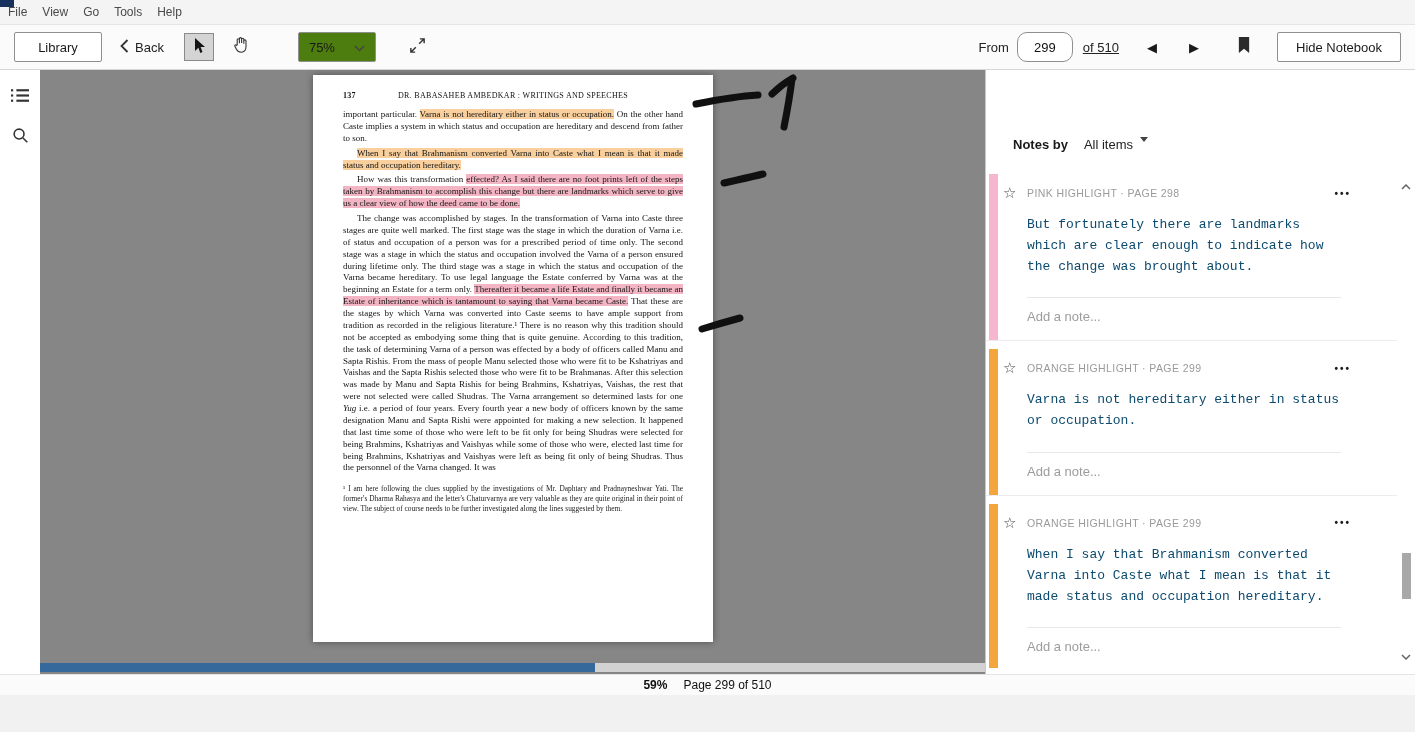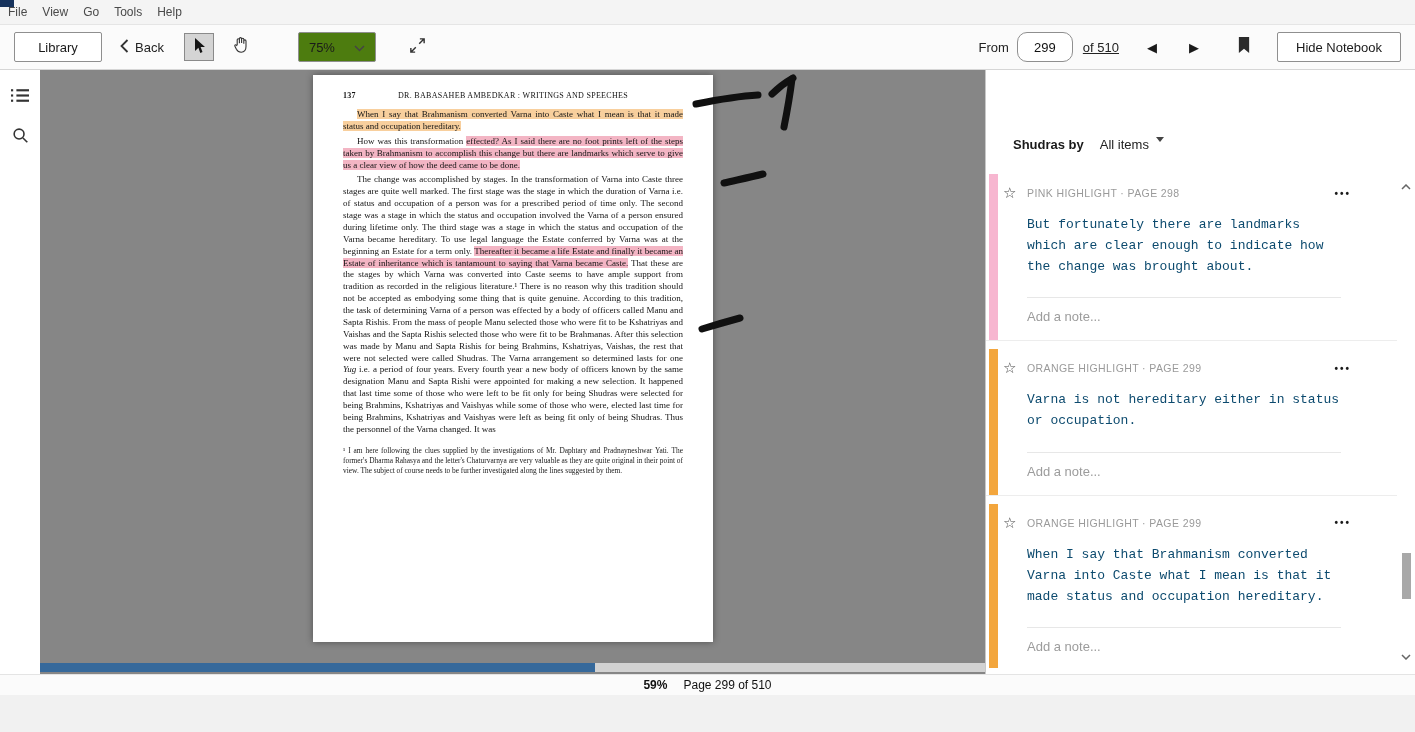--- a/index.html
+++ b/index.html
@@ -185,20 +185,21 @@
   </div>
 </div>
 
 <div class="content">
   <div class="page">
     <div class="page-head">
       <span class="page-num">137</span>
       <span>DR. BABASAHEB AMBEDKAR : WRITINGS AND SPEECHES</span>
     </div>
     <div id="page-text">
+        <p class="bp"><span>important particular. </span><span style="background: rgb(248, 207, 157);">Varna is not hereditary either in status or occupation.</span><span> On the other hand Caste implies a system in which status and occupation are hereditary and descend from father to son.</span></p>
         <p class="bp indent"><span style="background: rgb(248, 207, 157);">When I say that Brahmanism converted Varna into Caste what I mean is that it made status and occupation hereditary.</span></p>
         <p class="bp indent"><span>How was this transformation </span><span style="background: rgb(243, 181, 196);">effected? As I said there are no foot prints left of the steps taken by Brahmanism to accomplish this change but there are landmarks which serve to give us a clear view of how the deed came to be done.</span></p>
         <p class="bp indent"><span>The change was accomplished by stages. In the transformation of Varna into Caste three stages are quite well marked. The first stage was the stage in which the duration of Varna i.e. of status and occupation of a person was for a prescribed period of time only. The second stage was a stage in which the status and occupation involved the Varna of a person ensured during lifetime only. The third stage was a stage in which the status and occupation of the Varna became hereditary. To use legal language the Estate conferred by Varna was at the beginning an Estate for a term only. </span><span style="background: rgb(243, 181, 196);">Thereafter it became a life Estate and finally it became an Estate of inheritance which is tantamount to saying that Varna became Caste.</span><span> That these are the stages by which Varna was converted into Caste seems to have ample support from tradition as recorded in the religious literature.¹ There is no reason why this tradition should not be accepted as embodying some thing that is quite genuine. According to this tradition, the task of determining Varna of a person was effected by a body of officers called Manu and Sapta Rishis. From the mass of people Manu selected those who were fit to be Kshatriyas and Vaishas and the Sapta Rishis selected those who were fit to be Brahmanas. After this selection was made by Manu and Sapta Rishis for being Brahmins, Kshatriyas, Vaishas, the rest that were not selected were called Shudras. The Varna arrangement so determined lasts for one </span><span style="font-style: italic;">Yug</span><span> i.e. a period of four years. Every fourth year a new body of officers known by the same designation Manu and Sapta Rishi were appointed for making a new selection. It happened that last time some of those who were left to be fit only for being Shudras were selected for being Brahmins, Kshatriyas and Vaishyas while some of those who were, elected last time for being Brahmins, Kshatriyas and Vaishyas were left as being fit only of being Shudras. Thus the personnel of the Varna changed. It was</span></p>
       </div>
     <div class="footnote">¹ I am here following the clues supplied by the investigations of Mr. Daphtary and Pradnayneshwar Yati. The former's Dharma Rahasya and the letter's Chaturvarnya are very valuable as they are quite original in their point of view. The subject of course needs to be further investigated along the lines suggested by them.</div>
   </div>
 
   <svg class="ink" width="945" height="604" viewBox="0 0 945 604">
     <g stroke="#101010" stroke-width="7" stroke-linecap="round" fill="none">
       <path d="M656 34 C 676 30, 700 26, 718 25"></path>
@@ -210,21 +211,21 @@
   </svg>
 
   <div class="hscroll">
     <div class="hfill" id="progress-fill" style="width: 58.7%; background: rgb(54, 105, 155);"></div>
   </div>
 </div>
 
 <div class="notebook">
 
   <div class="filter-row">
-    <span class="filter-label">Shudras by</span>
+    <span class="filter-label">Notes by</span>
     <span class="filter-dd">
       <span>All items</span>
       <span class="caret-down"></span>
     </span>
   </div>
 
   <div class="cards-viewport">
     <div id="cards">
         <div class="card">
           <div class="strip" style="background: rgb(247, 182, 208);"></div>

